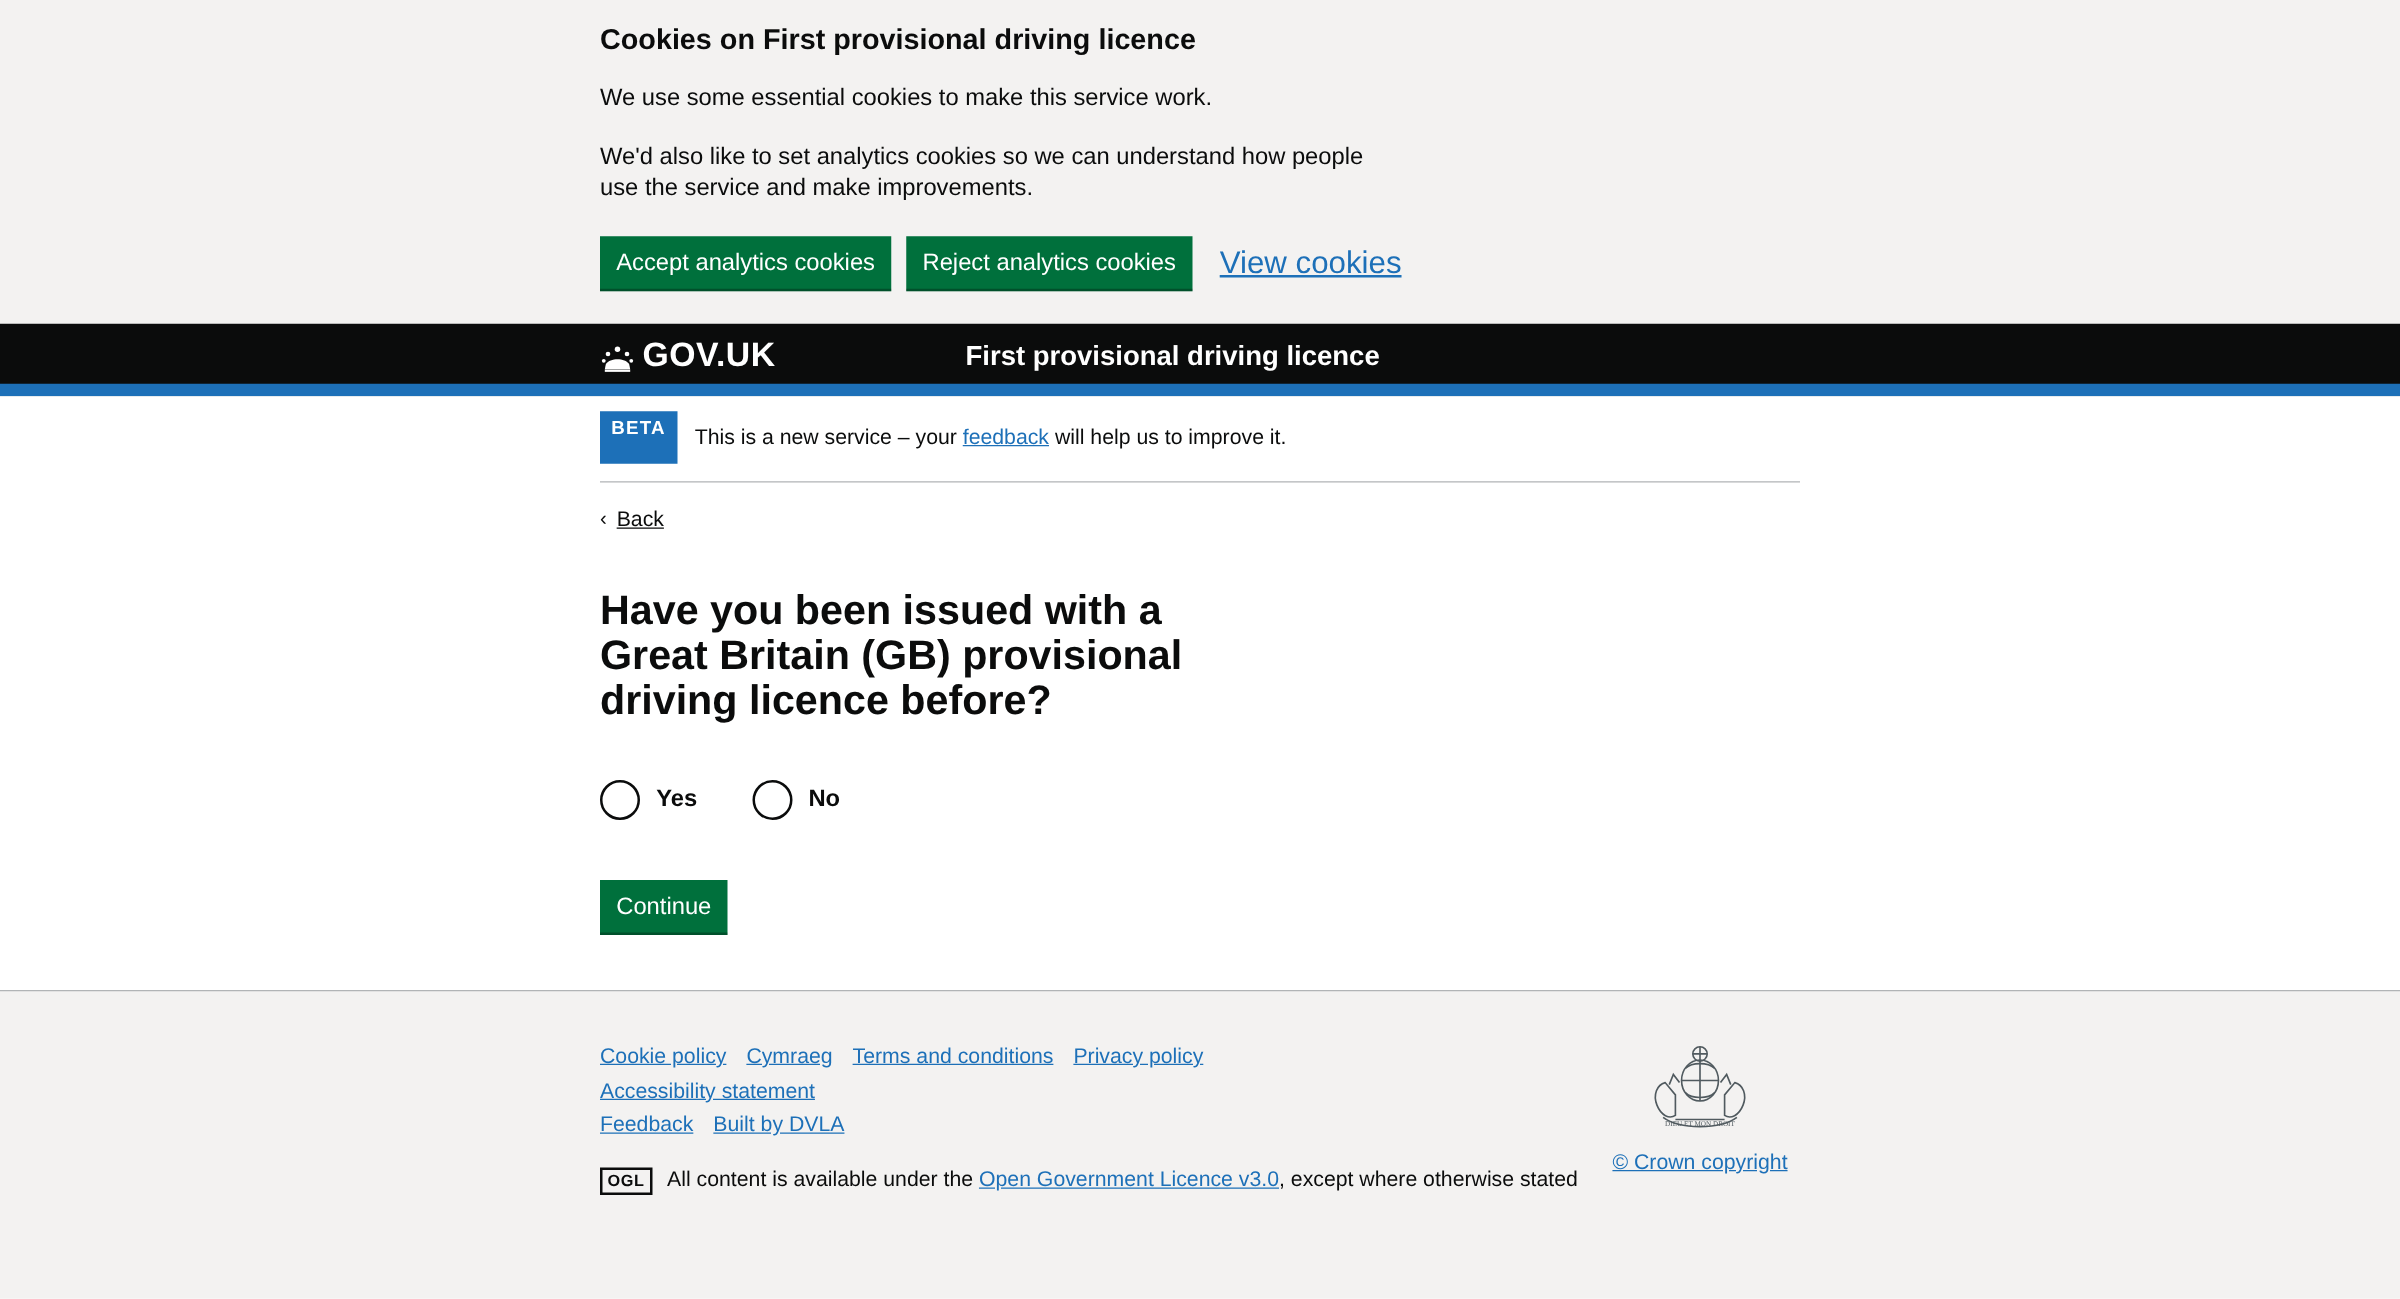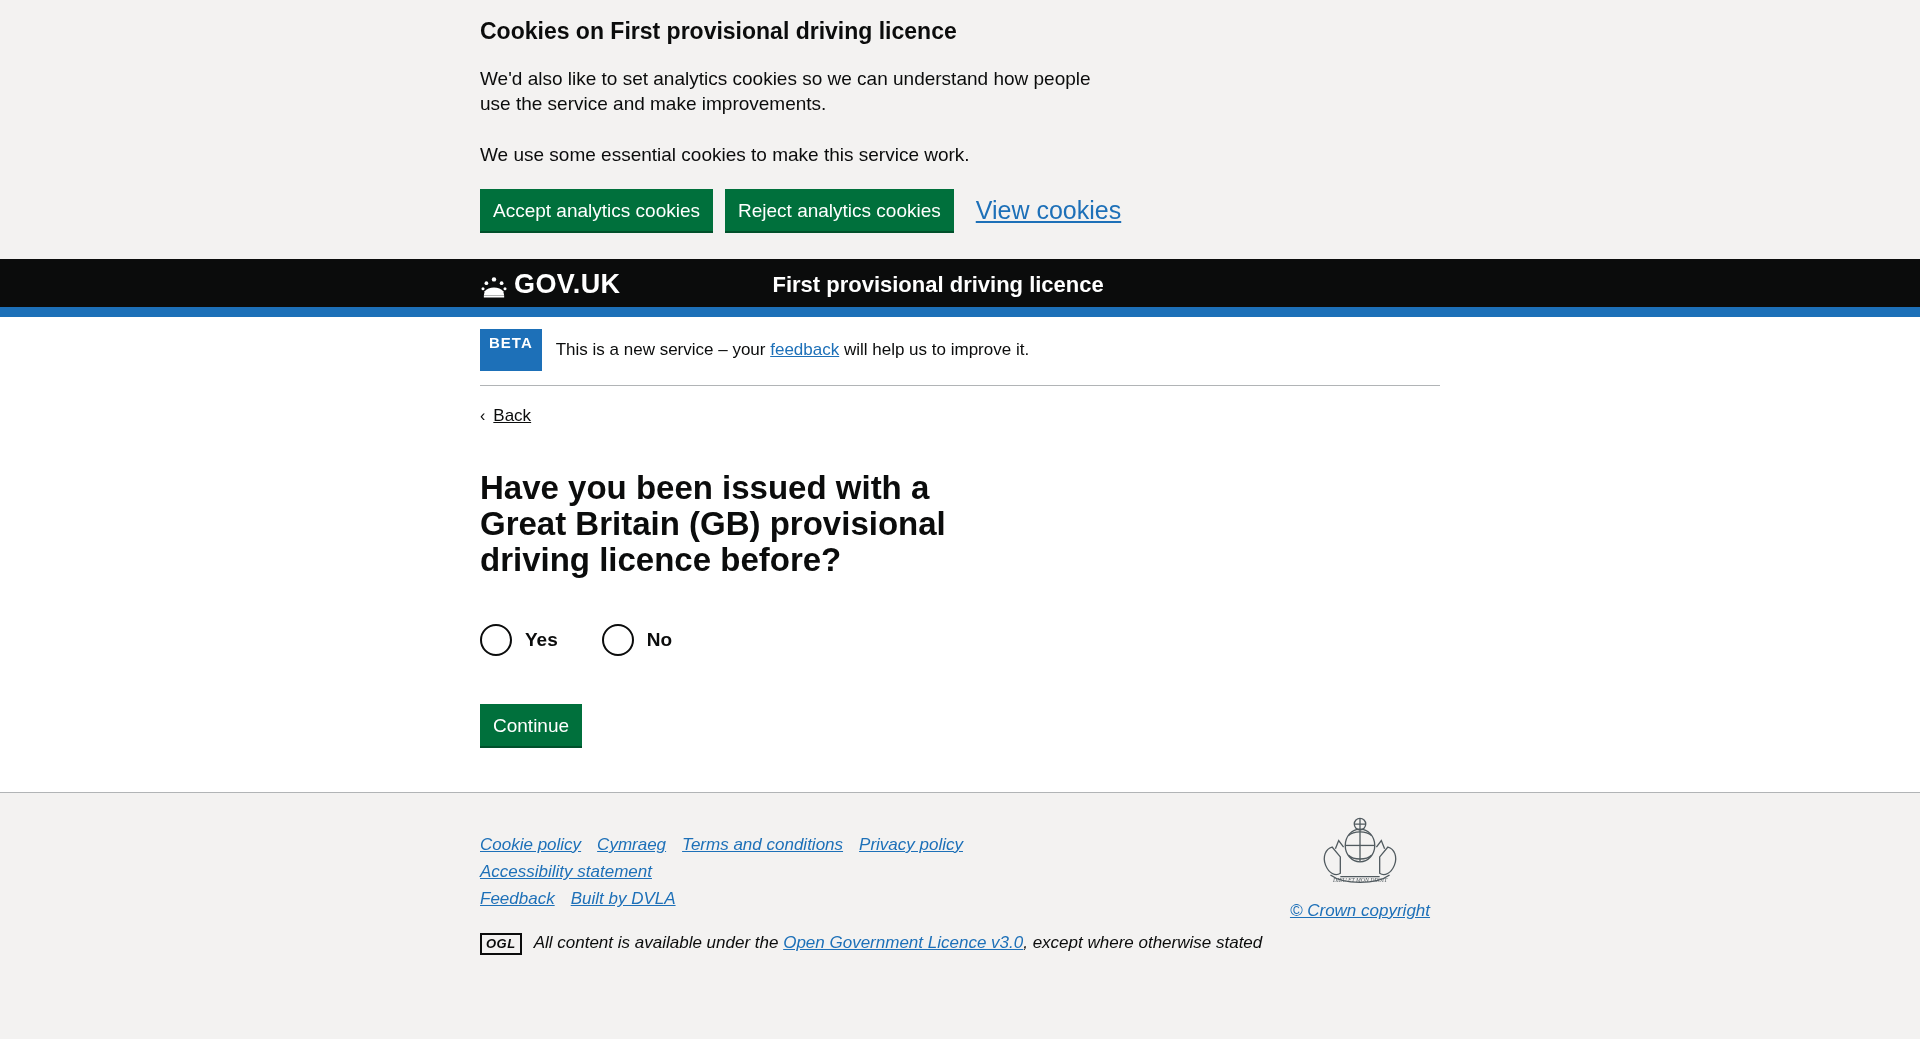--- a/index.html
+++ b/index.html
@@ -219,21 +219,20 @@
     bottom: 0;
     height: 246px;
   }
   .footer-inner {
     width: 960px;
     margin: 0 auto;
     padding-top: 38px;
     position: relative;
     height: 100%;
     box-sizing: border-box;
-    font-style: italic;
   }
   .footer-links {
     max-width: 640px;
     line-height: 1.6;
   }
   .footer-links .link {
     font-size: 17px;
     color: #1d70b8;
     margin-right: 16px;
     display: inline-block;
@@ -256,21 +255,21 @@
     height: 17px;
     display: inline-flex;
     align-items: center;
   }
   .licence-text .link {
     font-size: 17px;
   }
   .crown-block {
     position: absolute;
     right: 0;
-    top: 18px;
+    top: 37px;
     text-align: center;
     width: 160px;
   }
   .crown-big {
     width: 100px;
     height: 82px;
     margin: 0 auto;
     display: block;
   }
   .crown-copyright {
@@ -283,22 +282,22 @@
   }
 </style>
 </head>
 <body>
 
 <div class="page">
 
   <div class="cookie-banner">
     <div class="inner cookie-inner">
       <h2 class="cookie-title">Cookies on First provisional driving licence</h2>
+      <p class="cookie-text">We use some essential cookies to make this service work.</p>
       <p class="cookie-text second">We'd also like to set analytics cookies so we can understand how people use the service and make improvements.</p>
-      <p class="cookie-text">We use some essential cookies to make this service work.</p>
       <div class="cookie-buttons">
         <button class="govuk-button">Accept analytics cookies</button>
         <button class="govuk-button">Reject analytics cookies</button>
         <a class="link link-view-cookies">View cookies</a>
       </div>
     </div>
   </div>
 
   <div class="gov-header">
     <div class="header-inner">

